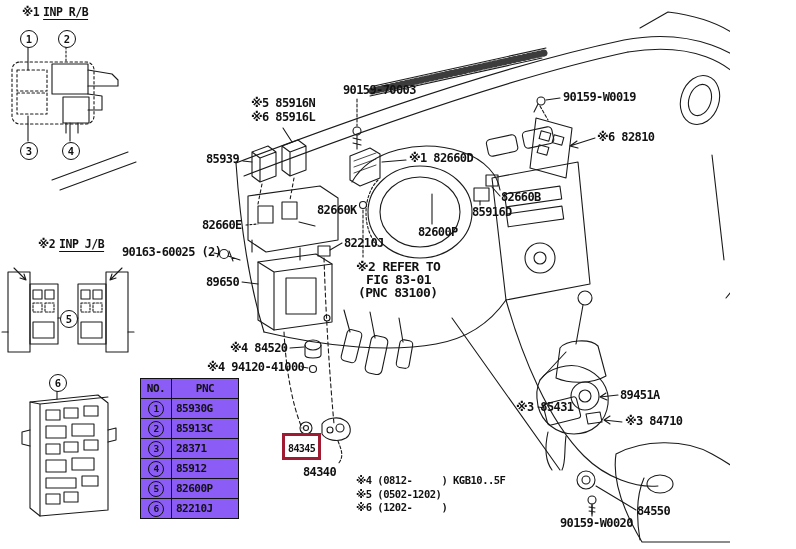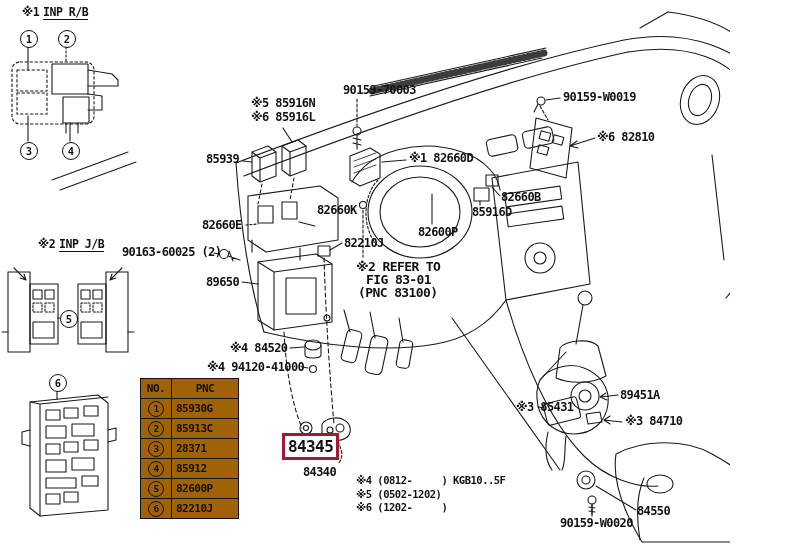--- a/index.html
+++ b/index.html
@@ -3,27 +3,27 @@
 <meta charset="utf-8">
 <style>
   html,body{margin:0;padding:0;background:#fff;}
   #stage{position:relative;width:714px;height:549px;background:#ffffff;overflow:hidden;
          font-family:"DejaVu Sans Mono","DejaVu Sans",monospace;color:#111;padding-left:16px;}
   svg{position:absolute;left:0;top:0;}
   .lbl{position:absolute;font-weight:bold;font-size:12px;letter-spacing:-0.6px;
        white-space:nowrap;line-height:12px;z-index:3;}
   .note{font-size:13px;}
   .hlbox{position:absolute;border:3px solid #9e1b32;padding:1px 3px;z-index:4;background:#fff;}
-  .hlbox .lblin{font-weight:bold;font-size:16px;letter-spacing:-0.6px;white-space:nowrap;}
+  .hlbox .lblin{font-weight:bold;font-size:10px;letter-spacing:-0.6px;white-space:nowrap;}
   .callout{position:absolute;width:16px;height:16px;border:1.3px solid #111;border-radius:50%;
            display:flex;align-items:center;justify-content:center;font-size:10.5px;font-weight:bold;
            background:#fff;z-index:3;}
   .inset-title{position:absolute;font-weight:bold;font-size:11.5px;letter-spacing:-0.5px;z-index:3;white-space:nowrap;}
   .inset-title .t{text-decoration:underline;text-underline-offset:3px;margin-left:4px;}
-  table.pnc{position:absolute;left:140px;top:378px;border-collapse:collapse;z-index:3;background:#a16207;}
+  table.pnc{position:absolute;left:140px;top:378px;border-collapse:collapse;z-index:3;background:#8b5cf6;}
   table.pnc th,table.pnc td{border:1.3px solid #111;font-size:11px;font-weight:bold;
        padding:1px 4px;height:17px;letter-spacing:-0.5px;}
   table.pnc th{font-weight:bold;text-align:center;}
   td.no{width:22px;text-align:center;}
   td.code{width:58px;text-align:left;}
   .circnum{display:inline-flex;width:14px;height:14px;border:1.1px solid #111;border-radius:50%;
            align-items:center;justify-content:center;font-size:9.5px;}
   .legend{position:absolute;left:356px;top:474px;z-index:3;}
   .legend div{font-size:10.5px;font-weight:bold;letter-spacing:-0.5px;line-height:13.5px;white-space:pre;}
   .footer{position:absolute;left:730px;top:527px;font-size:12px;font-weight:bold;color:#979797;z-index:3;}

